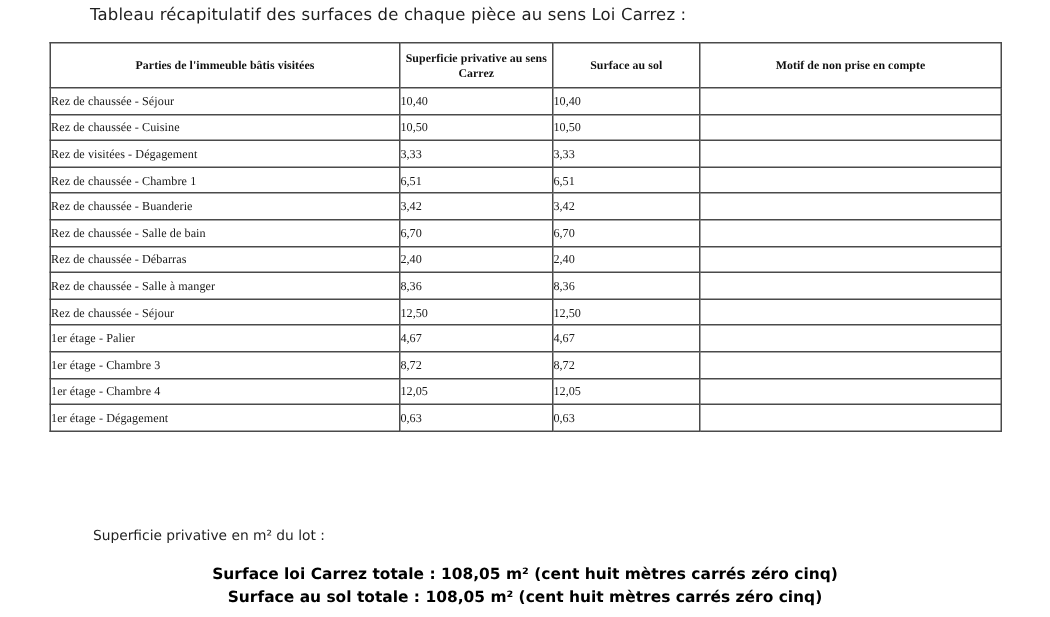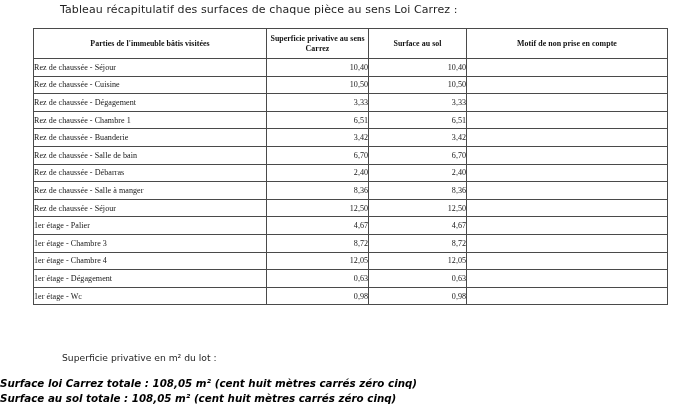--- a/index.html
+++ b/index.html
@@ -65,21 +65,21 @@
   table.carrez tbody td {
     height: 16.6px;
     color: #171717;
   }
   td.c-name {
     text-align: left;
     padding-left: 7px;
     letter-spacing: 0.05px;
   }
   td.c-num {
-    text-align: right;
+    text-align: left;
   }
   td.c-motif {
     text-align: left;
   }
 
   
   col.w-name  { width: 233px; }
   col.w-priv  { width: 102px; }
   col.w-sol   { width: 98px; }
   col.w-motif { width: 201px; }
@@ -97,26 +97,25 @@
     top: 0;
     font-size: 9.2px;
     color: #1f1f1f;
     white-space: nowrap;
   }
   .totals {
     position: absolute;
     left: 0;
     right: 0;
     top: 24px;
-    text-align: left;
+    text-align: center;
     font-size: 10.3px;
     font-weight: bold;
     line-height: 1.42;
     color: #000000;
-    font-style: italic;
   }
   .totals div { white-space: nowrap; }
 </style>
 </head>
 <body>
 
 <div class="page">
 
   <div class="intro">Tableau récapitulatif des surfaces de chaque pièce au sens Loi Carrez :</div>
 
@@ -143,21 +142,21 @@
             <td class="c-num">10,40</td>
             <td class="c-motif"></td>
           </tr>
           <tr>
             <td class="c-name">Rez de chaussée - Cuisine</td>
             <td class="c-num">10,50</td>
             <td class="c-num">10,50</td>
             <td class="c-motif"></td>
           </tr>
           <tr>
-            <td class="c-name">Rez de chaussée - Dégagement</td>
+            <td class="c-name">Rez de visitées - Dégagement</td>
             <td class="c-num">3,33</td>
             <td class="c-num">3,33</td>
             <td class="c-motif"></td>
           </tr>
           <tr>
             <td class="c-name">Rez de chaussée - Chambre 1</td>
             <td class="c-num">6,51</td>
             <td class="c-num">6,51</td>
             <td class="c-motif"></td>
           </tr>
@@ -206,26 +205,20 @@
           <tr>
             <td class="c-name">1er étage - Chambre 4</td>
             <td class="c-num">12,05</td>
             <td class="c-num">12,05</td>
             <td class="c-motif"></td>
           </tr>
           <tr>
             <td class="c-name">1er étage - Dégagement</td>
             <td class="c-num">0,63</td>
             <td class="c-num">0,63</td>
-            <td class="c-motif"></td>
-          </tr>
-          <tr>
-            <td class="c-name">1er étage - Wc</td>
-            <td class="c-num">0,98</td>
-            <td class="c-num">0,98</td>
             <td class="c-motif"></td>
           </tr>
         </tbody>
     </table>
   </div>
 
   <div class="footer">
     <div class="lead">Superficie privative en m² du lot :</div>
     <div class="totals">
       <div>Surface loi Carrez totale : 108,05 m² (cent huit mètres carrés zéro cinq)</div>

